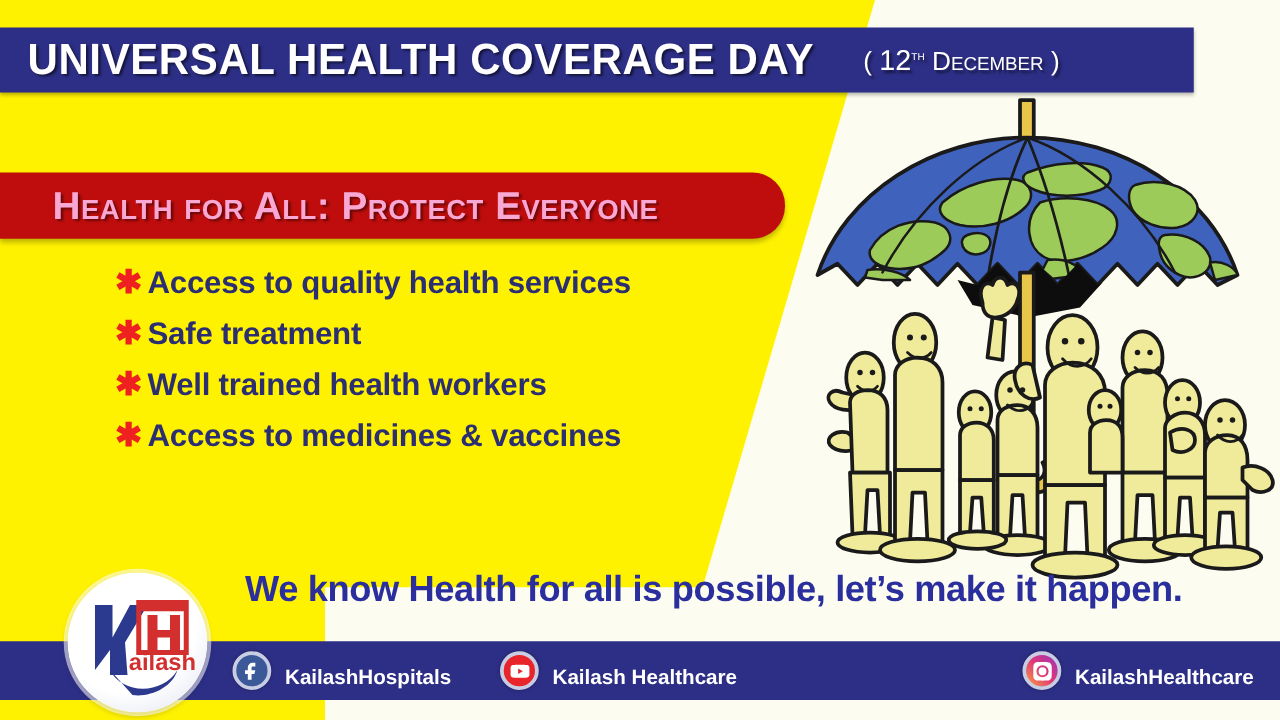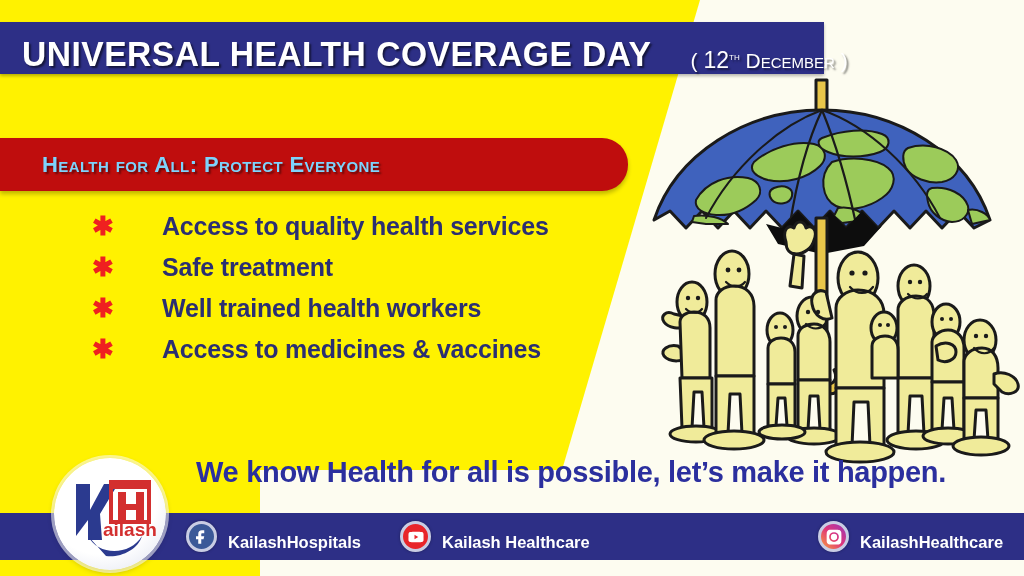--- a/index.html
+++ b/index.html
@@ -19,23 +19,23 @@
   
   .bg-white   { position:absolute; inset:0; background:#fdfcf0; }
   .bg-yellow  { position:absolute; left:0; top:0; width:1024px; height:576px;
                 background:#fff200;
                 clip-path: polygon(0 0, 700px 0, 562px 470px, 0 470px); }
   .bg-yellow-strip { position:absolute; left:0; top:455px; width:260px; height:125px;
                 background:#fff200; }
 
   
   .title-bar {
-    position:absolute; left:0; top:22px; width:824px; height:52px;
+    position:absolute; left:0; top:22px; width:955px; height:52px;
     background:#2d2f86;
-    display:flex; align-items:flex-end;
+    display:flex; align-items:center;
     padding-left:22px;
     box-shadow:0 2px 3px rgba(0,0,0,.28);
   }
   .title-main {
     color:#ffffff;
     font-size:35px;
     font-weight:bold;
     letter-spacing:.5px;
     font-family:"Liberation Sans", sans-serif;
     text-shadow:2px 2px 2px rgba(0,0,0,.55);
@@ -59,22 +59,22 @@
   .theme-banner {
     position:absolute; left:0; top:138px;
     width:628px; height:53px;
     background:#bf0d0d;
     border-radius:0 26px 26px 0;
     display:flex; align-items:center;
     padding-left:42px;
     box-shadow:0 3px 4px rgba(0,0,0,.25);
   }
   .theme-text {
-    color:#7dd3fc;
-    font-size:22px;
+    color:#f9a8d4;
+    font-size:31px;
     font-weight:bold;
     font-variant:small-caps;
     letter-spacing:.4px;
     text-shadow:2px 2px 2px rgba(0,0,0,.45);
     white-space:nowrap;
   }
 
   
   .bullets {
     position:absolute; left:92px; top:212px;
@@ -92,21 +92,20 @@
     width:26px;
     line-height:1;
     flex:0 0 26px;
   }
   .bullet-text {
     color:#2b2f72;
     font-size:25px;
     font-weight:600;
     letter-spacing:-.2px;
     white-space:nowrap;
-    margin-left:44px;
   }
 
   
   .illustration {
     position:absolute; left:636px; top:78px;
     width:388px; height:390px;
   }
   .illustration svg { width:100%; height:100%; display:block; }
 
   

